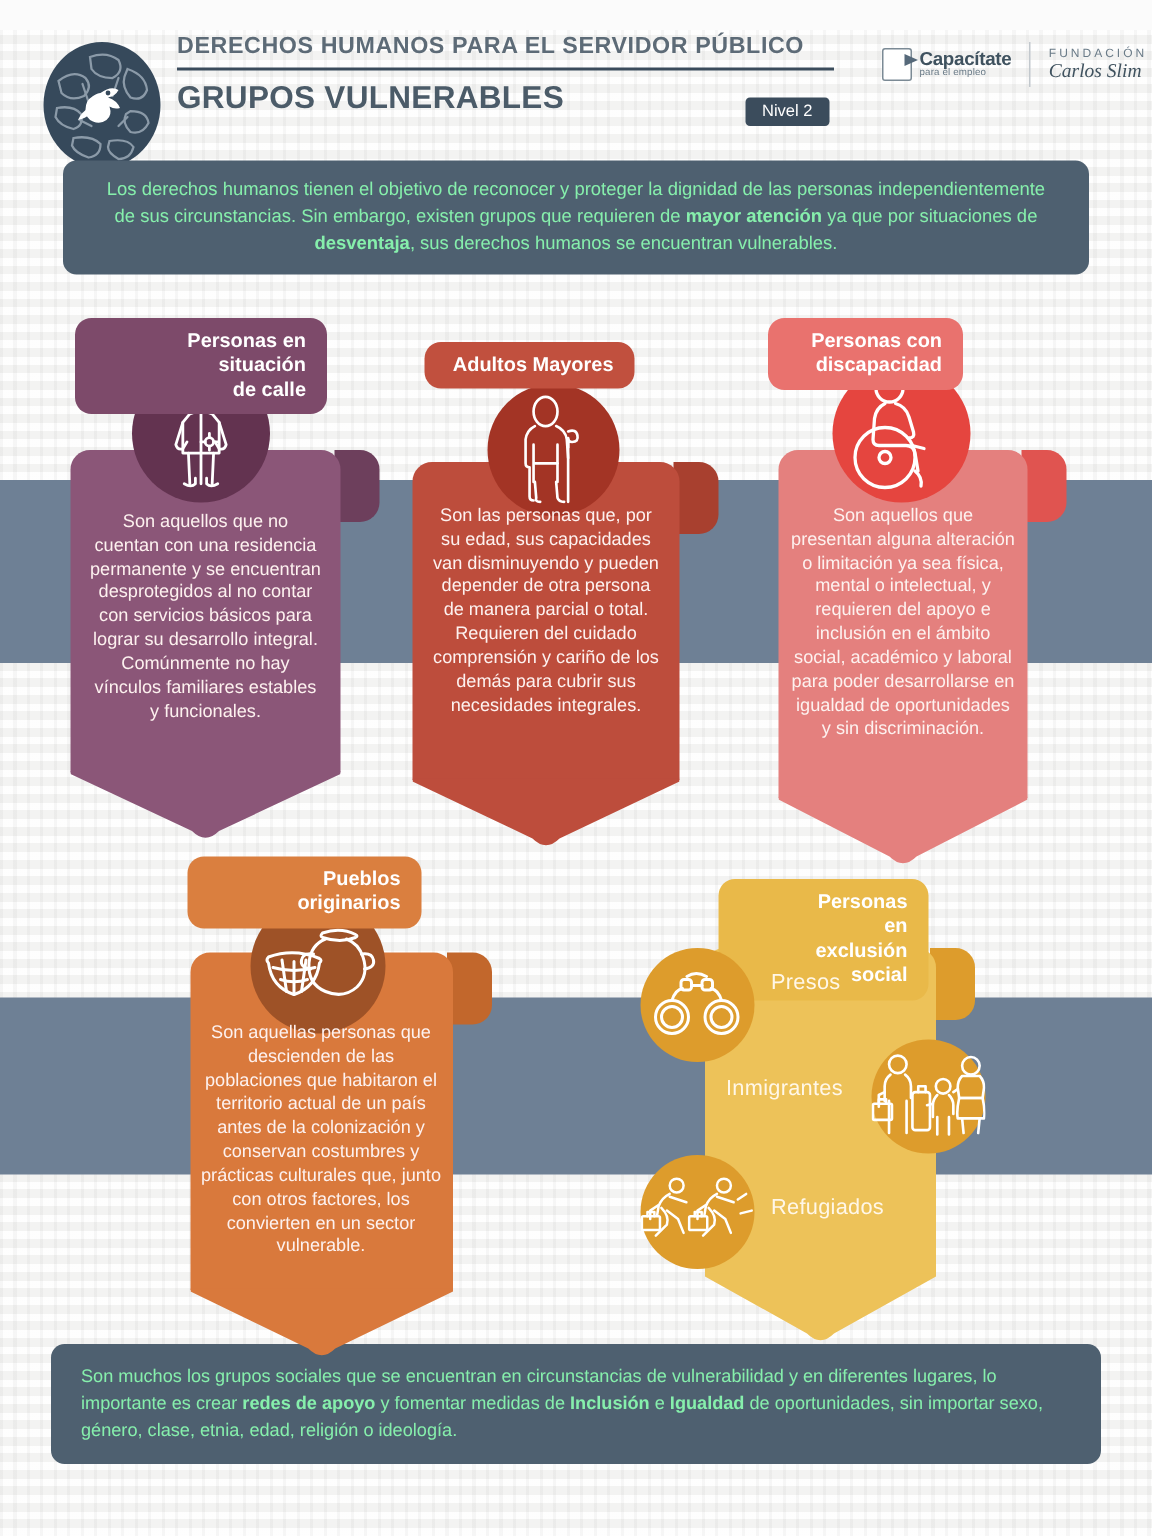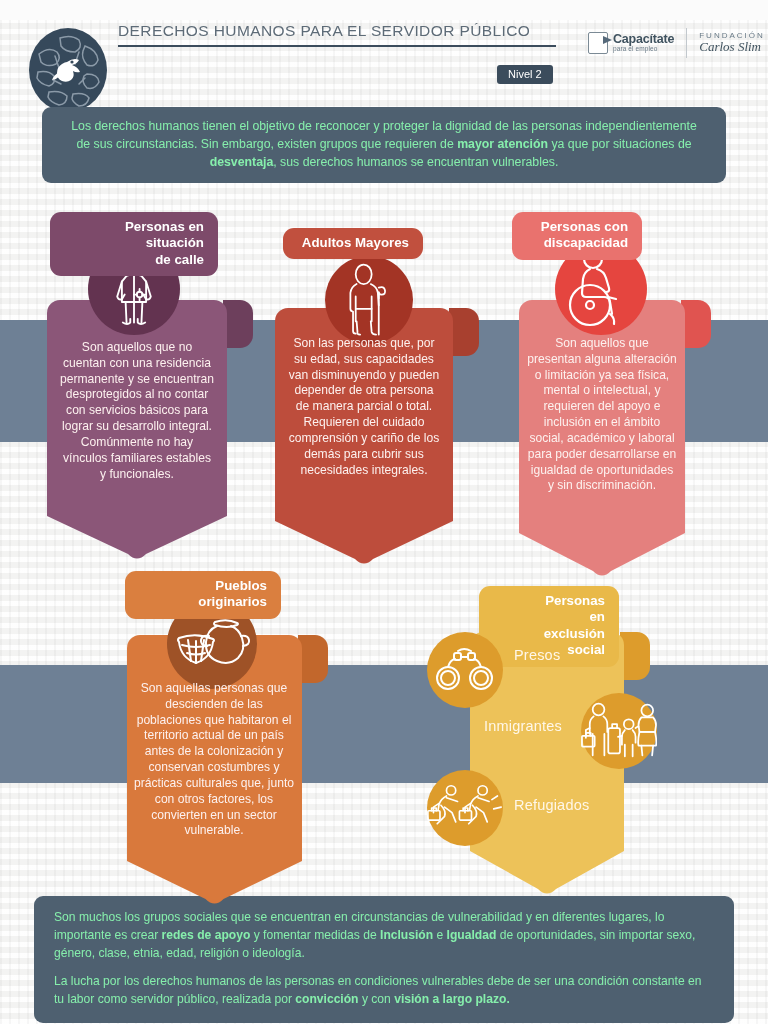--- a/index.html
+++ b/index.html
@@ -47,21 +47,21 @@
     width: 78px; height: 84px;
     border-radius: 50%;
     background: #36495b;
     overflow: hidden;
   }
   .emblem svg { position:absolute; inset:0; }
 
   .hdr-title {
     position: absolute; left: 118px; top: 2px;
     font-size: 15.5px; letter-spacing: 0.4px;
-    color: #5d6b77; font-weight: 400;
+    color: #5d6b77; font-weight: 700;
     white-space: nowrap;
   }
   .hdr-rule {
     position: absolute; left: 118px; top: 25px;
     width: 438px; height: 2px; background: #3b4c5c;
   }
   .nivel-badge {
     position: absolute; left: 497px; top: 45px;
     background: #3b4c5c; color: #ffffff;
     font-size: 11px; font-weight: normal;
@@ -195,20 +195,21 @@
           <path d="M38 34 q7 -5 12 -2 q-2 4 -7 5 q6 2 8 7 q-4 1 -7 -1 q2 6 -2 9 q-4 3 -9 1 q-5 -2 -5 -8 q0 -6 5 -9 q3 -2 5 -2 z"></path>
           <circle cx="43" cy="34" r="1.6" fill="#36495b"></circle>
           <path d="M30 44 q-5 3 -7 8 q5 -1 8 -4 z"></path>
         </g>
       </svg>
     </div>
 
     <div class="hdr-title">DERECHOS HUMANOS PARA EL SERVIDOR PÚBLICO</div>
     <div class="hdr-rule"></div>
     <div class="nivel-badge">Nivel 2</div>
+    <div class="hdr-sub">GRUPOS VULNERABLES</div>
 
     <div class="logos">
       <div class="logo-cap">
         <div class="logo-cap-mark"></div>
         <div class="logo-cap-txt">
           <div class="l1">Capacítate</div>
           <div class="l2">para el empleo</div>
         </div>
       </div>
       <div class="logo-div"></div>
@@ -403,18 +404,15 @@
           </svg>
         </div>
         <div class="excl-label" style="position: absolute; z-index: 7; left: 514px; top: 797px;">Refugiados</div>
       </div>
     </div>
 
   <div class="banner outro-banner">
     <p>
       <span>Son muchos los grupos sociales que se encuentran en circunstancias de vulnerabilidad y en diferentes lugares, lo importante es crear </span><b>redes de apoyo</b><span> y fomentar medidas de </span><b>Inclusión</b><span> e </span><b>Igualdad</b><span> de oportunidades, sin importar sexo, género, clase, etnia, edad, religión o ideología.</span>
     </p>
-    <p>
-      <span>La lucha por los derechos humanos de las personas en condiciones vulnerables debe de ser una condición constante en tu labor como servidor público, realizada por </span><b>convicción</b><span> y con </span><b>visión a largo plazo.</b>
-    </p>
   </div>
 
 </div>
 
 </body></html>

